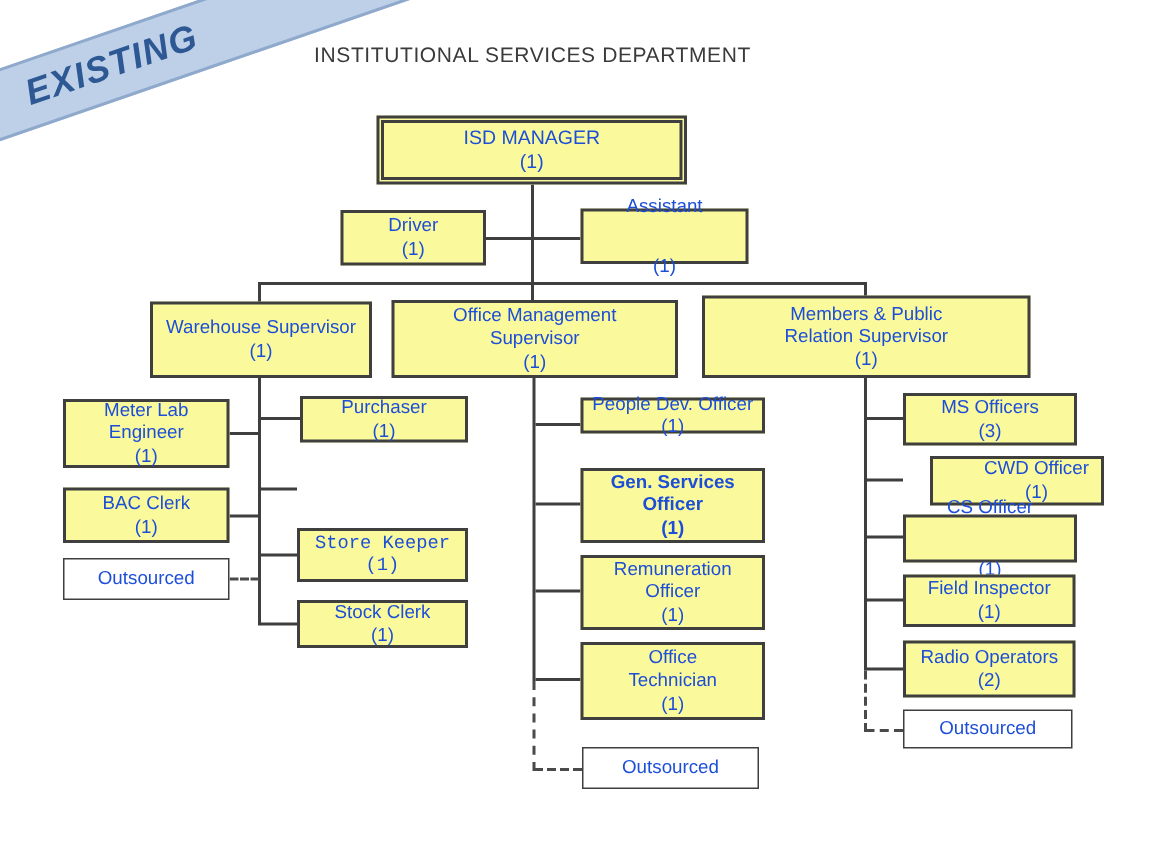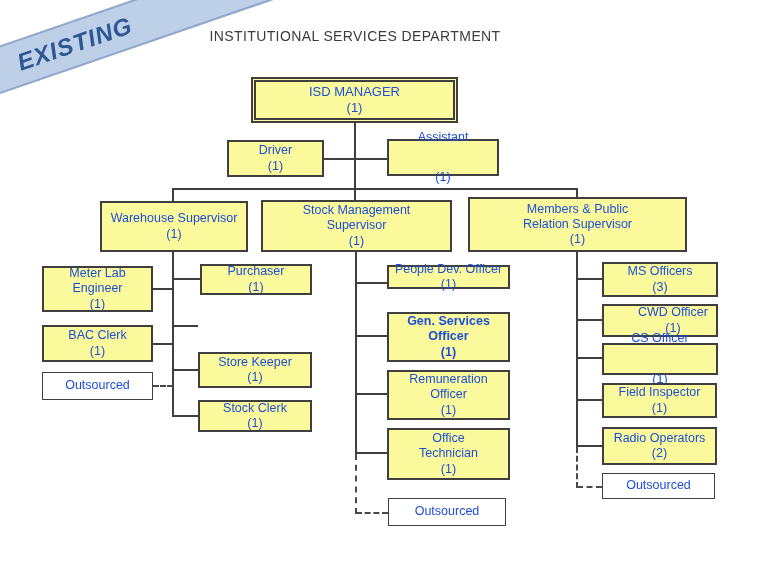--- a/index.html
+++ b/index.html
@@ -100,21 +100,21 @@
     <div>Assistant</div>
     <div>(1)</div>
   </div>
 
   <div class="node" style="left:100px;top:201px;width:148px;height:51px;">
     <div>Warehouse Supervisor</div>
     <div>(1)</div>
   </div>
 
   <div class="node" style="left:261px;top:200px;width:191px;height:52px;">
-    <div>Stock Management</div>
+    <div>Office Management</div>
     <div>Supervisor</div>
     <div>(1)</div>
   </div>
 
   <div class="node" style="left:468px;top:197px;width:219px;height:55px;">
     <div>Members &amp; Public</div>
     <div>Relation Supervisor</div>
     <div>(1)</div>
   </div>
 
@@ -132,21 +132,21 @@
   <div class="node outsourced" style="left:42px;top:372px;width:111px;height:28px;">
     <div>Outsourced</div>
   </div>
 
   <div class="node" style="left:200px;top:264px;width:112px;height:31px;">
     <div>Purchaser</div>
     <div>(1)</div>
   </div>
 
 
-  <div class="node" style="left:198px;top:352px;width:114px;height:36px;">
+  <div class="node" style="left:198px;top:352px;width:114px;height:36px;font-family:Liberation Mono, monospace;">
     <div>Store Keeper</div>
     <div>(1)</div>
   </div>
 
   <div class="node" style="left:198px;top:400px;width:114px;height:32px;">
     <div>Stock Clerk</div>
     <div>(1)</div>
   </div>
 
   <div class="node" style="left:387px;top:265px;width:123px;height:24px;">
@@ -174,21 +174,21 @@
 
   <div class="node outsourced" style="left:388px;top:498px;width:118px;height:28px;">
     <div>Outsourced</div>
   </div>
 
   <div class="node" style="left:602px;top:262px;width:116px;height:35px;">
     <div>MS Officers</div>
     <div>(3)</div>
   </div>
 
-  <div class="node" style="left:602px;top:304px;width:116px;height:33px;padding-left:26px;">
+  <div class="node" style="left:620px;top:304px;width:116px;height:33px;padding-left:26px;">
     <div>CWD Officer</div>
     <div>(1)</div>
   </div>
 
   <div class="node" style="left:602px;top:343px;width:116px;height:32px;gap:26px;">
     <div>CS Officer</div>
     <div>(1)</div>
   </div>
 
   <div class="node" style="left:602px;top:383px;width:115px;height:35px;">

